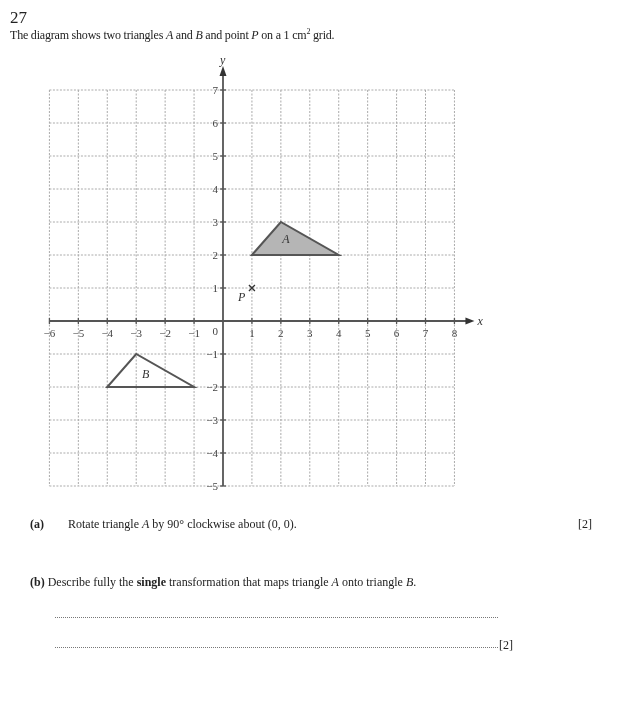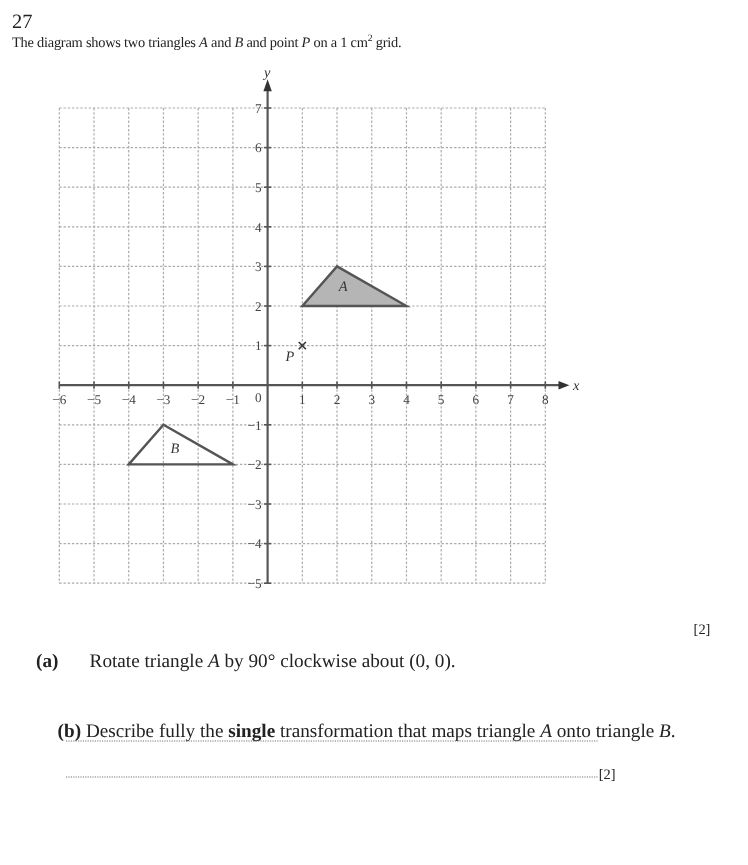--- a/index.html
+++ b/index.html
@@ -2,21 +2,21 @@
 <html><head>
   <meta charset="utf-8">
   <style>
     html, body { margin: 0; padding: 0; background: #ffffff; }
     body { width: 623px; height: 721px; position: relative; overflow: hidden;
            font-family: "Liberation Serif", "DejaVu Serif", serif; color: #222; }
     .qnum { position: absolute; left: 10px; top: 8px; font-size: 17px; font-weight: normal; }
     .intro { position: absolute; left: 10px; top: 27px; font-size: 12px; letter-spacing: -0.2px; }
     .intro i { font-style: italic; }
     #diagram { position: absolute; left: 0; top: 0; }
-    .part { position: absolute; font-size: 16px; margin-top: 26px; }
+    .part { position: absolute; font-size: 12px; }
     .part-label { font-weight: bold; }
     .marks { position: absolute; font-size: 12px; }
     .answer-line { position: absolute; border-bottom: 1px dotted #777; height: 0; }
     .axis-num { font-family: "Liberation Serif", serif; font-size: 11px; fill: #444; }
     .axis-var { font-family: "Liberation Serif", serif; font-size: 12px; font-style: italic; fill: #333; }
   </style>
 </head>
 <body>
 
 <div class="qnum">27</div>
@@ -126,19 +126,19 @@
     </g>
 </svg>
 
 <div class="part" style="left:30px; top:517px;">
   <span class="part-label">(a)</span>
   <span style="display:inline-block; width:18px;"></span>
   <span>Rotate triangle </span><i>A</i><span> by 90° clockwise about (0, 0).</span>
 </div>
 <div class="marks" style="left:578px; top:517px;">[2]</div>
 
-<div class="part" style="left:48px; top:575px;">
+<div class="part" style="left:30px; top:575px;">
   <span class="part-label">(b)</span>
   <span>Describe fully the </span><b>single</b><span> transformation that maps triangle </span><i>A</i><span> onto triangle </span><i>B</i><span>.</span>
 </div>
 <div class="answer-line" style="left:55px; top:617px; width:443px;"></div>
 <div class="answer-line" style="left:55px; top:647px; width:443px;"></div>
 <div class="marks" style="left:499px; top:638px;">[2]</div>
 
 </body></html>

